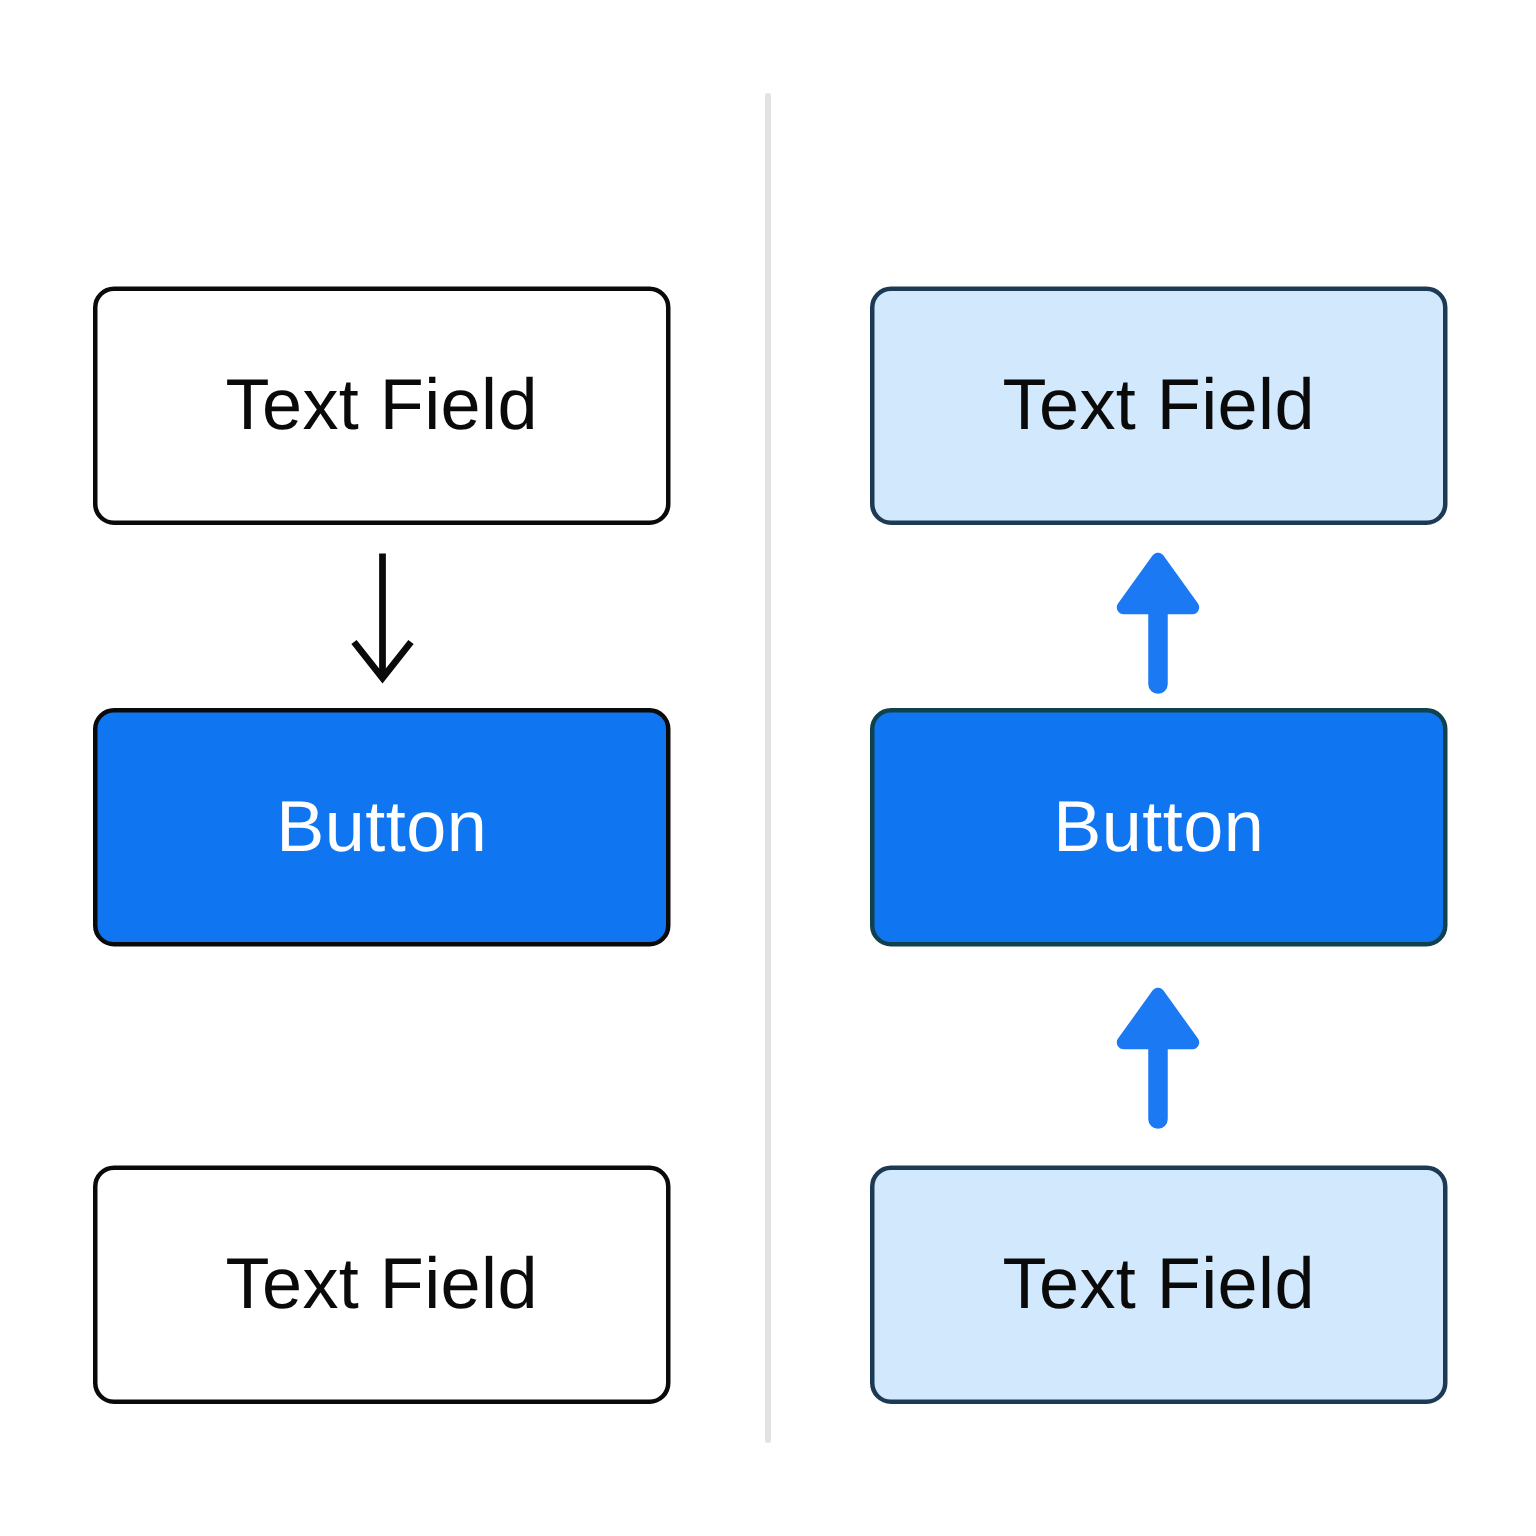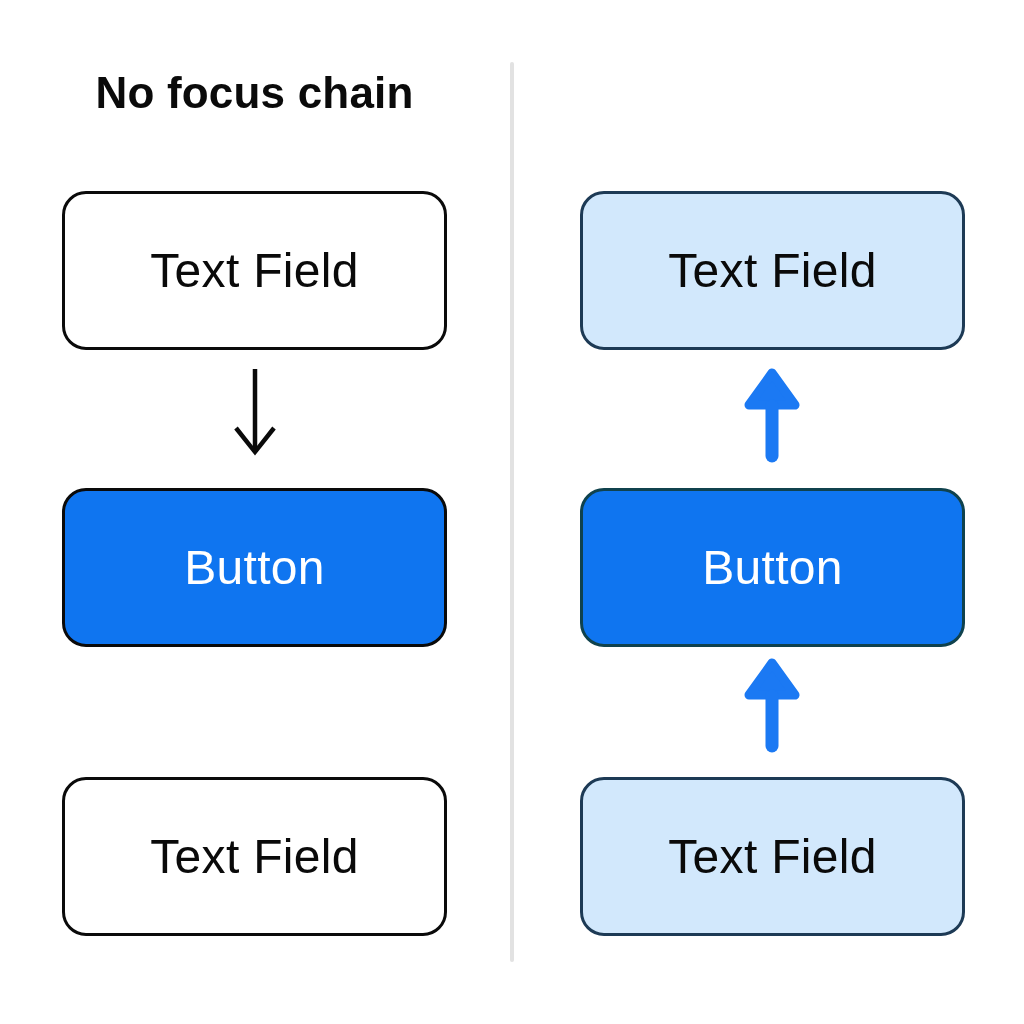--- a/index.html
+++ b/index.html
@@ -37,32 +37,32 @@
     white-space: nowrap;
   }
   .panel-title.left  { left: 62px; }
   .panel-title.right { left: 580px; }
 
   .node {
     position: absolute;
     width: 385px;
     height: 159px;
     box-sizing: border-box;
-    border-radius: 24px;
+    border-radius: 14px;
     display: flex;
     align-items: center;
     justify-content: center;
     font-size: 48px;
     letter-spacing: 0.3px;
     color: var(--text-black, #0a0a0a);
   }
   .col-left  { left: 62px; }
   .col-right { left: 580px; }
   .row-1 { top: 191px; }
-  .row-2 { top: 488px; }
+  .row-2 { top: 472px; }
   .row-3 { top: 777px; }
 
   .field-plain {
     background: var(--white, #ffffff);
     border: 3px solid var(--text-black, #0d0d0d);
   }
   .button-plain {
     background: var(--accent-blue, #0f75f0);
     border: 3px solid var(--text-black, #0d0d0d);
     color: var(--white, #ffffff);
@@ -95,21 +95,20 @@
     fill: none;
   }
 </style>
 </head>
 <body>
 
 <div class="canvas">
 
   <div class="divider"></div>
 
-  <div class="panel-title left">No focus chain</div>
 
   <div class="node field-plain col-left row-1">
     <span>Text Field</span>
   </div>
 
   <svg class="arrow-svg down-arrow" width="60" height="92" viewBox="0 0 60 92" aria-hidden="true">
     <path d="M30 3 L30 84" stroke-width="4.5" stroke-linecap="butt"></path>
     <path d="M11 62 L30 86 L49 62" stroke-width="4.5" stroke-linecap="butt" stroke-linejoin="miter"></path>
   </svg>
 

